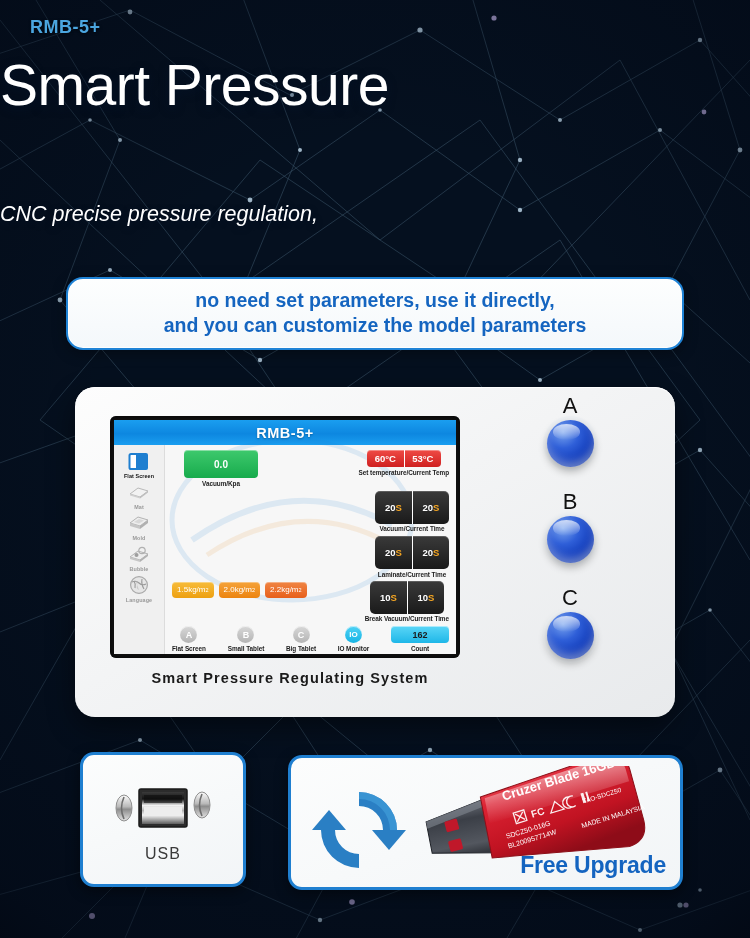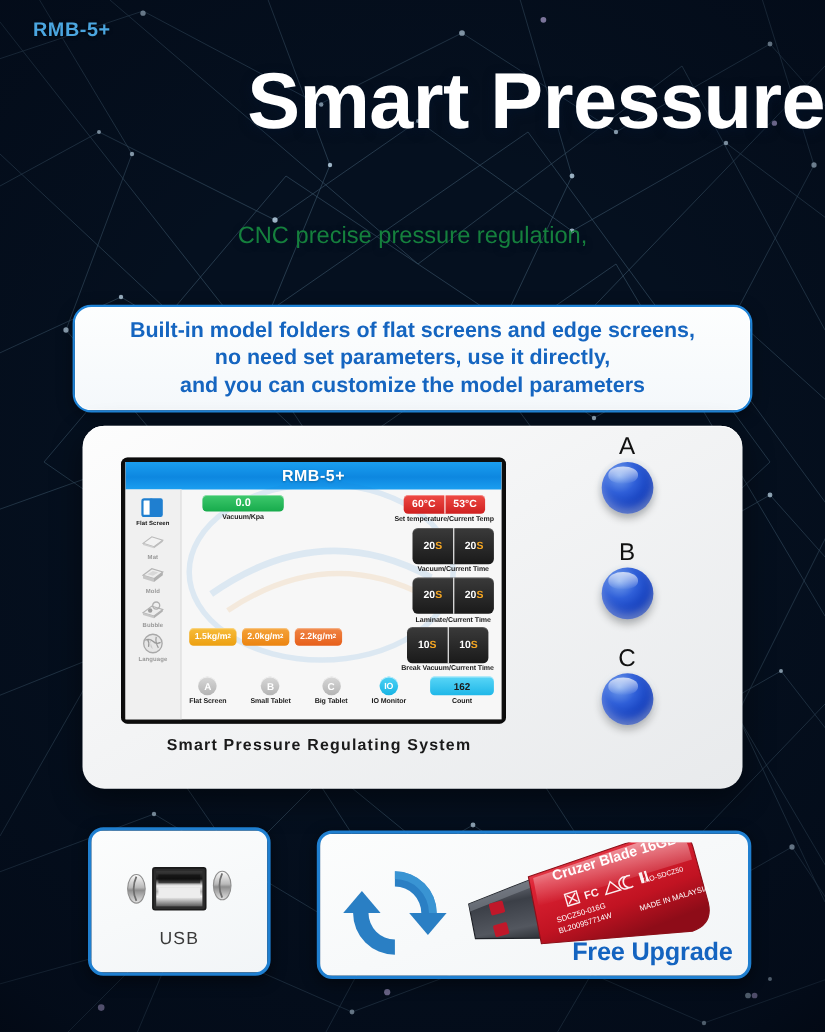--- a/index.html
+++ b/index.html
@@ -31,33 +31,34 @@
   
   #logo {
     position:absolute; left:30px; top:17px;
     font-size:18px; font-weight:bold; color:#4ba6e0;
     letter-spacing:.5px; text-shadow:0 1px 3px rgba(0,0,0,.6);
   }
 
   
   #headline {
     position:absolute; left:0; right:0; top:56px;
-    text-align:right; color:#fff;
-    font-size:72px; line-height:1.02; font-weight:bold;
+    text-align:left; color:#fff;
+    font-size:57px; line-height:1.02; font-weight:normal;
     letter-spacing:-.5px;
     text-shadow:0 3px 10px rgba(0,20,45,.55);
   }
   #headline .l2 { display:block; }
 
   
   #subtitle {
     position:absolute; left:0; right:0; top:200px;
-    text-align:center; color:#15803d;
+    color:#ffffff;
     font-size:21.5px; line-height:1.33;
     text-shadow:0 2px 6px rgba(0,18,40,.5);
+    font-style:italic;
   }
 
   
   #feature-box {
     position:absolute; left:66px; top:277px; width:618px;
     border:2.5px solid #1f83d6; border-radius:17px;
     background:linear-gradient(180deg,#fdfefe 0%,#f4f8fb 100%);
     box-shadow:0 3px 14px rgba(0,0,0,.35), inset 0 0 0 1px rgba(255,255,255,.8);
     padding:9px 10px 10px;
     text-align:center;
@@ -108,21 +109,21 @@
   .side-item.active .side-lbl { color:#111; }
 
   
   #screen-main { flex:1; position:relative; z-index:2; padding:5px 5px 0 7px; }
 
   .badge-row { display:flex; align-items:flex-start; }
   .cell { display:flex; flex-direction:column; align-items:center; }
   .cap { font-size:6.4px; font-weight:bold; color:#1b1b1b; margin-top:1.5px; letter-spacing:-.05px; }
 
   .pill-green {
-    width:74px; height:15px; border-radius:4px;
+    width:74px; height:28px; border-radius:4px;
     background:linear-gradient(180deg,#3ec96d 0%,#17ab4c 100%);
     color:#fff; font-size:10px; font-weight:bold;
     display:flex; align-items:center; justify-content:center;
     box-shadow:inset 0 1px 0 rgba(255,255,255,.4);
     text-align:center;
   }
   .pill-red {
     height:17px; border-radius:4px; display:flex;
     background:linear-gradient(180deg,#ef4b45 0%,#cf2020 100%);
     box-shadow:inset 0 1px 0 rgba(255,255,255,.35);
@@ -138,21 +139,21 @@
     box-shadow:inset 0 1px 0 rgba(255,255,255,.18);
   }
   .pill-dark .seg {
     width:37px; color:#fff; font-size:9.5px; font-weight:bold;
     display:flex; align-items:center; justify-content:center;
   }
   .pill-dark .seg + .seg { border-left:1.5px solid #fff; }
   .pill-dark .seg i { font-style:normal; color:#f5a623; }
 
   .kg { height:16px; padding:0 5px; border-radius:4px;
-    color:#fff; font-size:8px; font-weight:bold;
+    color:#fff; font-size:8px; font-weight:normal;
     display:flex; align-items:center; justify-content:space-between;
     box-shadow:inset 0 1px 0 rgba(255,255,255,.35);
   }
   .kg sup { font-size:5.5px; }
 
   .circ { width:17px; height:17px; border-radius:50%;
     display:flex; align-items:center; justify-content:center;
     font-size:9px; font-weight:bold; color:#fff;
     background:linear-gradient(180deg,#d8d8d8 0%,#b4b4b4 100%);
     box-shadow:inset 0 1px 0 rgba(255,255,255,.6);
@@ -299,21 +300,20 @@
 
 <div id="headline">
   <span class="l1">Smart Pressure</span>
 </div>
 
 <div id="subtitle">
   <div>CNC precise pressure regulation,</div>
 </div>
 
 <div id="feature-box">
-  <span>Built-in model folders of flat screens and edge screens,</span>
   <span>no need set parameters, use it directly,</span>
   <span>and you can customize the model parameters</span>
 </div>
 
 <div id="device">
 
   <div id="screen-bezel">
     <div id="screen">
 
       <div id="screen-header">

